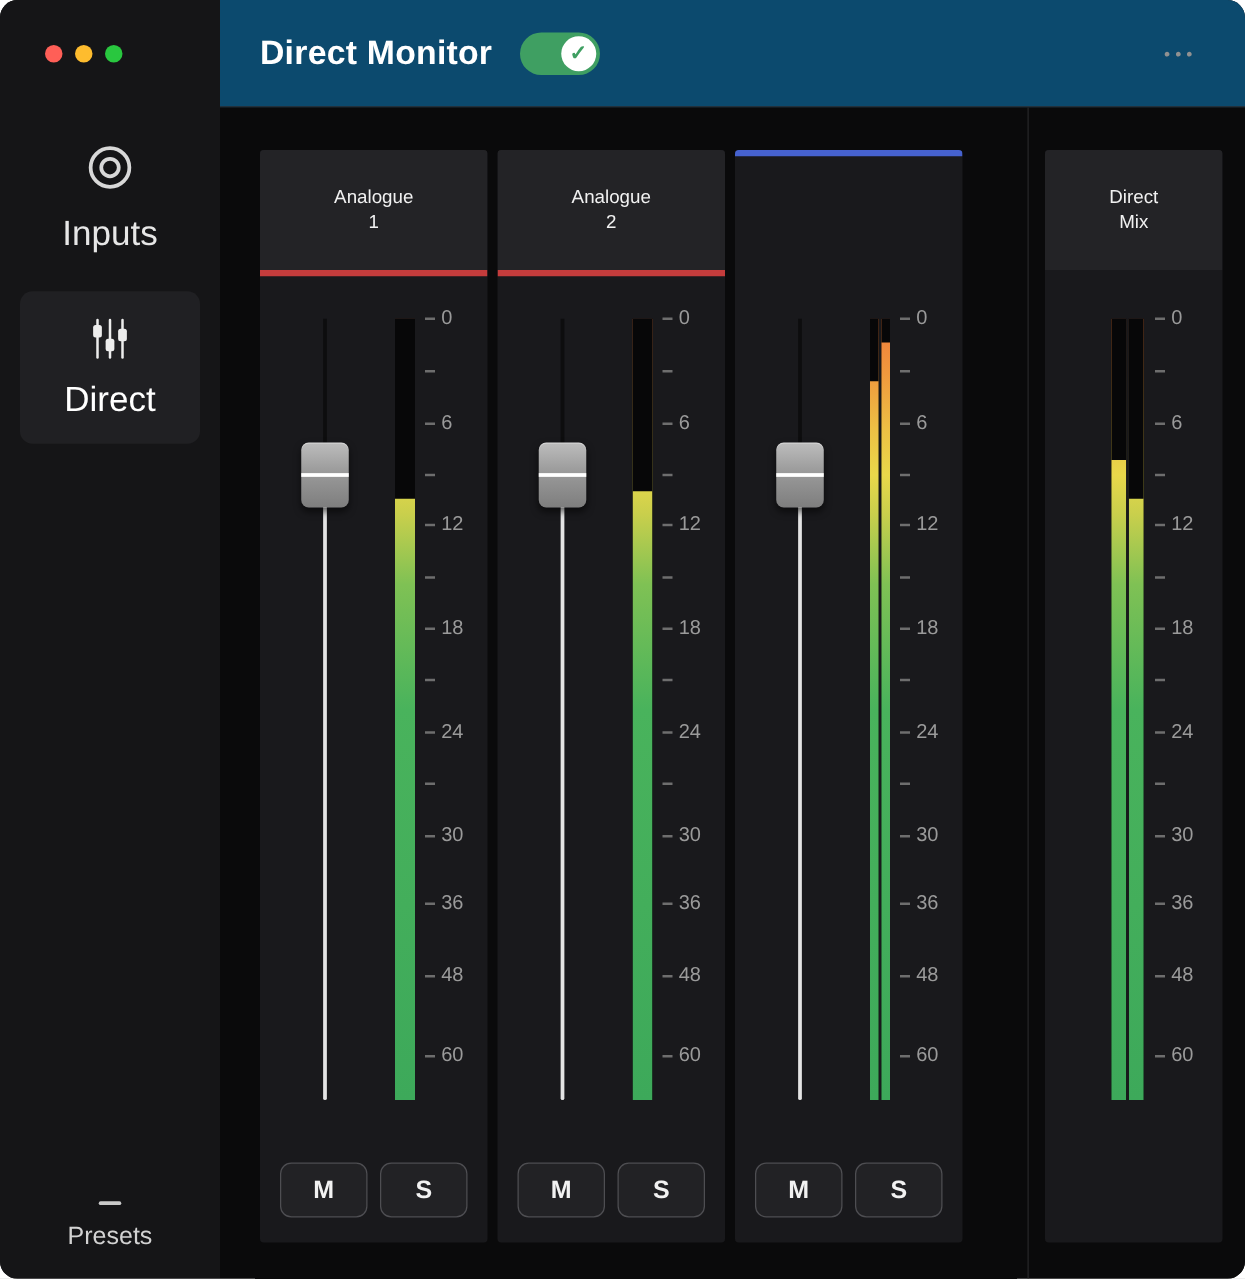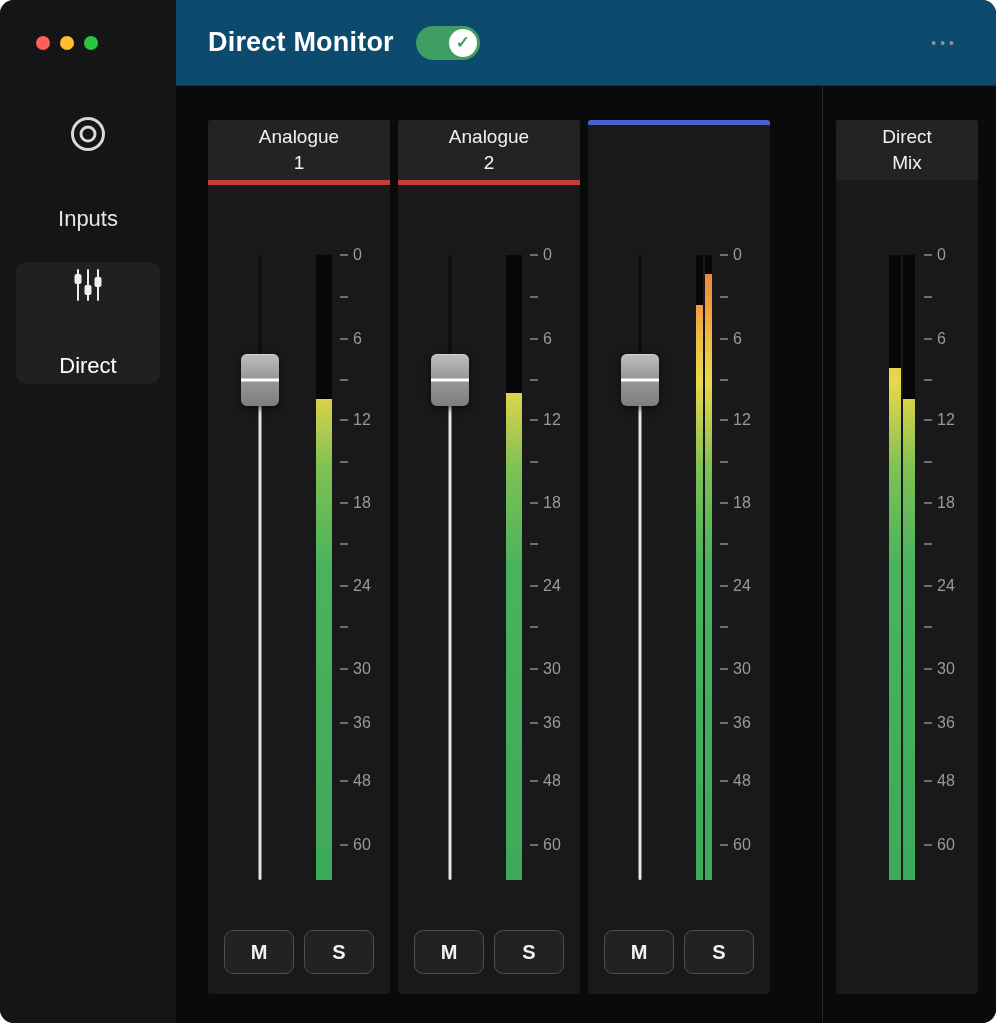--- a/index.html
+++ b/index.html
@@ -9,21 +9,21 @@
     background:#151517; border-radius:14px; overflow:hidden;
     font-family:"Liberation Sans", sans-serif;
     -webkit-font-smoothing:antialiased;
   }
 
   
   .sidebar { position:absolute; top:0; left:0; bottom:0; width:176px; background:#151517; }
   .traffic { display:flex; gap:10px; padding:36px 0 0 36px; }
   .dot { width:14px; height:14px; border-radius:50%; cursor:pointer; }
   .side-inputs { margin-top:62px; display:flex; flex-direction:column; align-items:center; gap:10px; cursor:pointer; }
-  .side-label { font-size:22px; color:#e6e6e6;margin-top:36px; }
+  .side-label { font-size:28px; color:#e6e6e6; }
   .side-direct {
     margin:30px 16px 0; height:122px; background:#202023; border-radius:10px;
     display:flex; flex-direction:column; align-items:center; justify-content:center; gap:10px; cursor:pointer;
   }
   .side-direct .side-label { color:#ffffff; }
   .presets { position:absolute; bottom:22px; left:0; right:0; display:flex; flex-direction:column; align-items:center; gap:14px; cursor:pointer; }
   .minus-shape { width:18px; height:3px; background:#c9c9c9; border-radius:2px; }
   .presets-label { font-size:20px; color:#d2d2d2; }
 
   
@@ -41,22 +41,22 @@
   }
   .ellipsis { margin-left:auto; color:#919191; font-size:14px; letter-spacing:4px; cursor:pointer; user-select:none; }
 
   
   .content { position:absolute; top:86px; left:176px; right:0; bottom:0; background:#0a0a0b; }
   .strips-row { position:absolute; left:32px; top:34px; display:flex; gap:8px; }
   .vdivider { position:absolute; left:646px; top:0; bottom:0; width:1px; background:#262628; }
 
   .strip { position:relative; width:182px; height:874px; background:#19191c; border-radius:3px; overflow:hidden; flex:none; }
   .strip-head {
-    height:60px; background:#232326; display:flex; flex-direction:column;
-    justify-content:center; align-items:center; font-size:19px; color:#f1f1f1; line-height:1.35;
+    height:96px; background:#232326; display:flex; flex-direction:column;
+    justify-content:center; align-items:center; font-size:15px; color:#f1f1f1; line-height:1.35;
   }
   .accent { height:5px; }
   .strip-body { position:absolute; top:85px; left:0; right:0; bottom:0; }
 
   
   .fader { position:absolute; left:32px; top:50px; width:40px; height:625px; --pos:20%; }
   .track-dark, .track-light { position:absolute; left:50%; transform:translateX(-50%); width:3px; }
   .track-dark  { top:0; height:var(--pos); background:#0d0d0e; }
   .track-light { top:var(--pos); bottom:0; background:#e4e4e4; border-radius:2px; }
   .handle {
@@ -132,20 +132,24 @@
           <g fill="#ededed">
             <rect x="5.5" y="7" width="7" height="10" rx="2"></rect>
             <rect x="15.5" y="18" width="7" height="10" rx="2"></rect>
             <rect x="25.5" y="10" width="7" height="10" rx="2"></rect>
           </g>
         </svg>
       </span>
       <span class="side-label">Direct</span>
     </div>
 
+    <div class="presets">
+      <span class="minus-shape"></span>
+      <span class="presets-label">Presets</span>
+    </div>
   </aside>
 
   <header class="header">
     <span class="title">Direct Monitor</span>
     <span class="toggle" style="background: rgb(63, 159, 98);">
       <span class="knob" style="color: rgb(63, 159, 98);">✓</span>
     </span>
     <span class="ellipsis">•••</span>
   </header>
 

